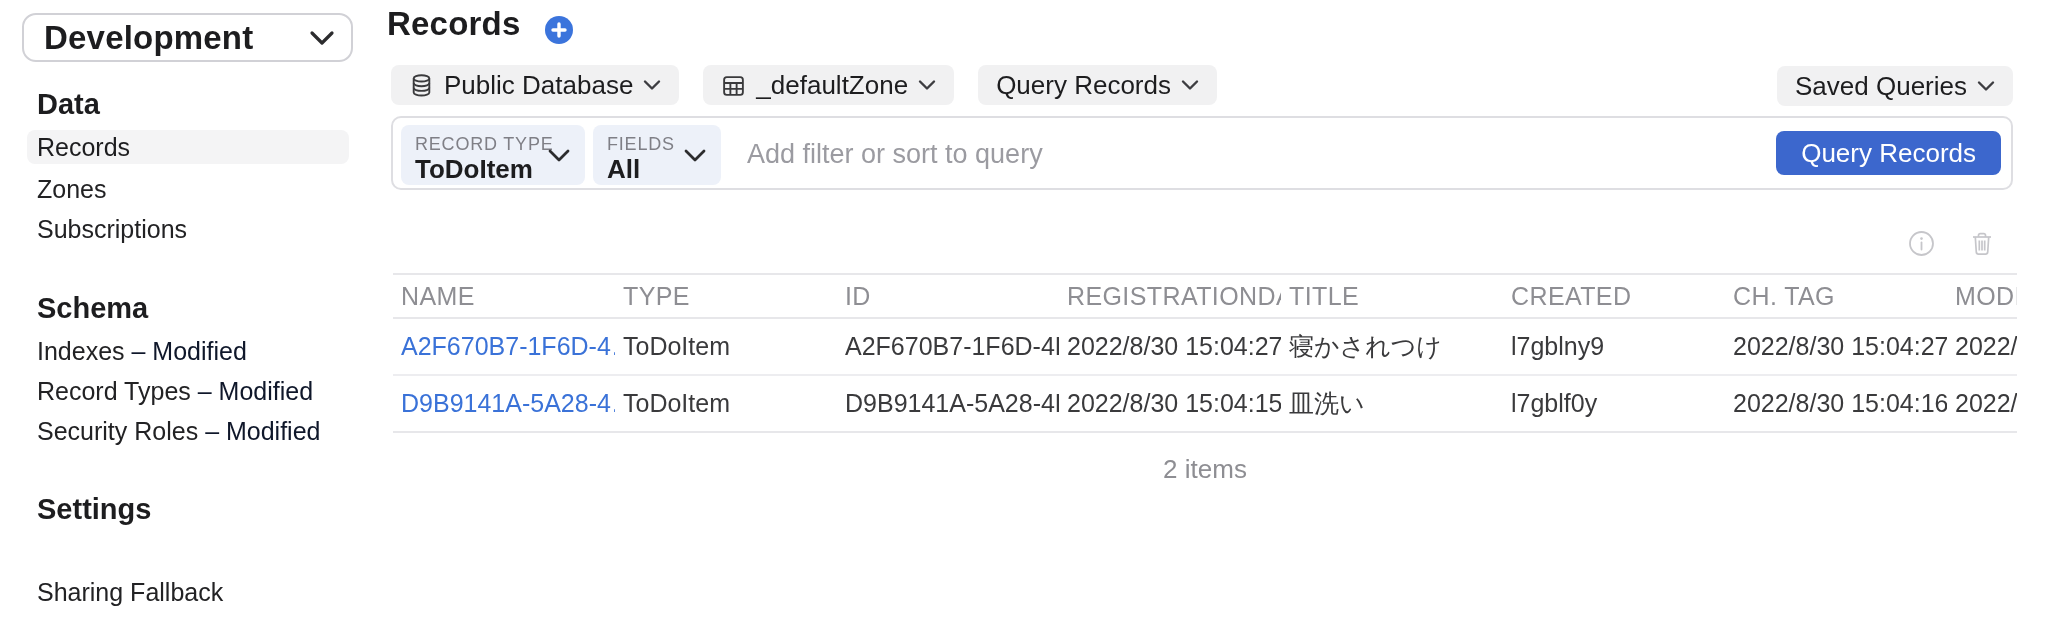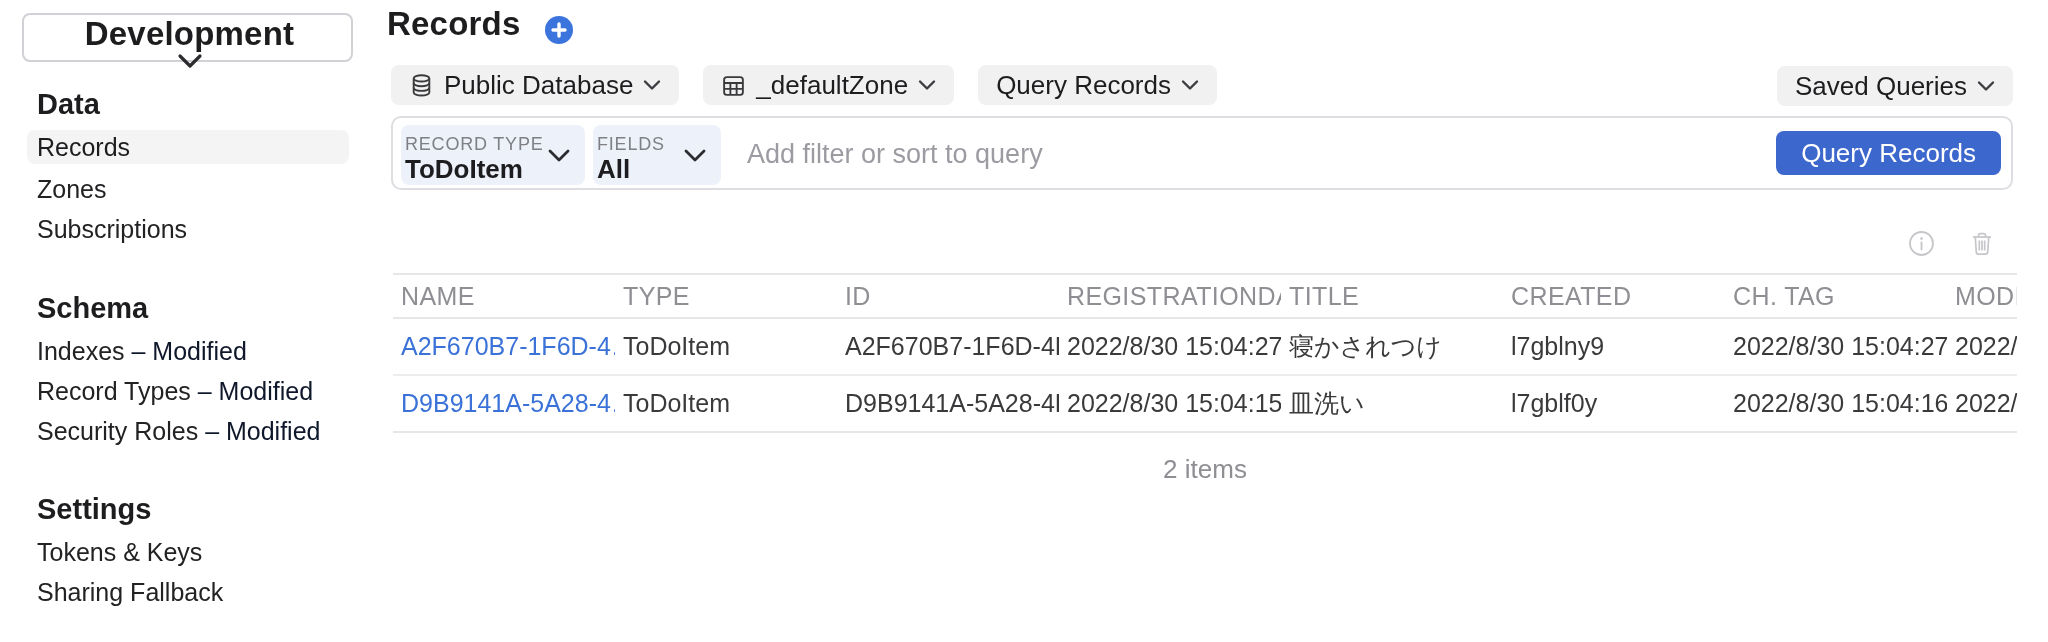--- a/index.html
+++ b/index.html
@@ -12,23 +12,23 @@
     --border:#e7e7ea;
     --muted-text:#8e8e93;
   }
   html,body{margin:0;padding:0;background:#fff;}
   .app{position:relative;width:2048px;height:642px;background:#fff;overflow:hidden;
        font-family:"Liberation Sans","DejaVu Sans",sans-serif;color:#1d1d1f;}
   .abs{position:absolute;}
   svg{display:block;}
 
   
-  .env-box{left:22px;top:13px;width:331px;height:49px;border:2px solid #d1d1d6;border-radius:8px;
+  .env-box{left:22px;top:13px;width:331px;height:49px;border:2px solid #d1d1d6;border-radius:14px;
            box-sizing:border-box;display:flex;align-items:center;justify-content:space-between;
-           padding:0 16px 0 20px;cursor:pointer;background:#fff;flex-direction:column;}
+           padding:0 16px 0 20px;cursor:pointer;background:#fff;}
   .env-box .env-label{font-size:33px;font-weight:700;letter-spacing:.2px;}
   .side-heading{left:37px;font-size:29px;font-weight:700;line-height:34px;}
   .side-item{left:37px;font-size:25px;line-height:34px;color:#222224;cursor:pointer;white-space:nowrap;}
   .side-item .suffix{color:#0f172a;}
   .side-item-active{left:27px;top:130px;width:312px;height:34px;background:var(--sidebar-active-bg);
                     border-radius:8px;display:flex;align-items:center;padding-left:10px;box-sizing:content-box;
                     font-size:25px;color:#1d1d1f;cursor:pointer;}
 
   
   .page-title{left:387px;top:2px;font-size:33px;font-weight:700;line-height:44px;letter-spacing:.2px;}
@@ -38,21 +38,21 @@
   
   .toolbar{left:391px;top:65px;display:flex;gap:24px;}
   .pill{height:40px;background:var(--pill-bg);border-radius:8px;display:flex;align-items:center;
         gap:10px;padding:0 18px;font-size:26px;color:#1d1d1f;cursor:pointer;white-space:nowrap;}
   .pill-right{right:35px;top:66px;margin-left:36px;}
 
   
   .query-bar{left:391px;top:116px;width:1622px;height:74px;border:2px solid #dedee2;border-radius:10px;
              box-sizing:border-box;background:#fff;}
   .chip{position:absolute;top:7px;height:60px;background:var(--chip-bg);border-radius:8px;cursor:pointer;
-        box-sizing:border-box;padding:9px 14px 0 4px;}
+        box-sizing:border-box;padding:9px 14px 0 14px;}
   .chip .chip-label{font-size:18px;letter-spacing:.8px;color:#7f7f86;line-height:20px;}
   .chip .chip-value{font-size:26px;font-weight:700;line-height:30px;color:#1d1d1f;}
   .chip .chev{position:absolute;right:14px;top:23px;}
   .chip-rt{left:8px;width:184px;}
   .chip-fields{left:200px;width:128px;}
   .filter-input{position:absolute;left:352px;top:8px;width:900px;height:54px;border:none;outline:none;
                 font-size:27px;color:#1d1d1f;font-family:inherit;background:transparent;}
   .filter-input::placeholder{color:#9b9ba1;}
   .query-submit{position:absolute;right:10px;top:13px;height:44px;padding:0 25px;border:none;border-radius:8px;
                 background:var(--button-blue);color:#fff;font-size:26px;font-family:inherit;cursor:pointer;
@@ -108,23 +108,20 @@
   <div class="abs side-item" style="top:374px">
     <span>Record Types</span>
     <span class="suffix">– Modified</span>
   </div>
   <div class="abs side-item" style="top:414px">
     <span>Security Roles</span>
     <span class="suffix">– Modified</span>
   </div>
 
   <div class="abs side-heading" style="top:492px">Settings</div>
-  <div class="abs side-item" style="top:535px">
-    <span>Tokens &amp; Keys</span>
-  </div>
   <div class="abs side-item" style="top:575px">
     <span>Sharing Fallback</span>
   </div>
 
   <div class="abs page-title">Records</div>
   <div class="abs plus-btn">
     <span>
       <svg width="28" height="28" viewBox="0 0 28 28">
           <path d="M14 8 v12 M8 14 h12" stroke="#fff" stroke-width="3.4" stroke-linecap="round"></path>
         </svg>

